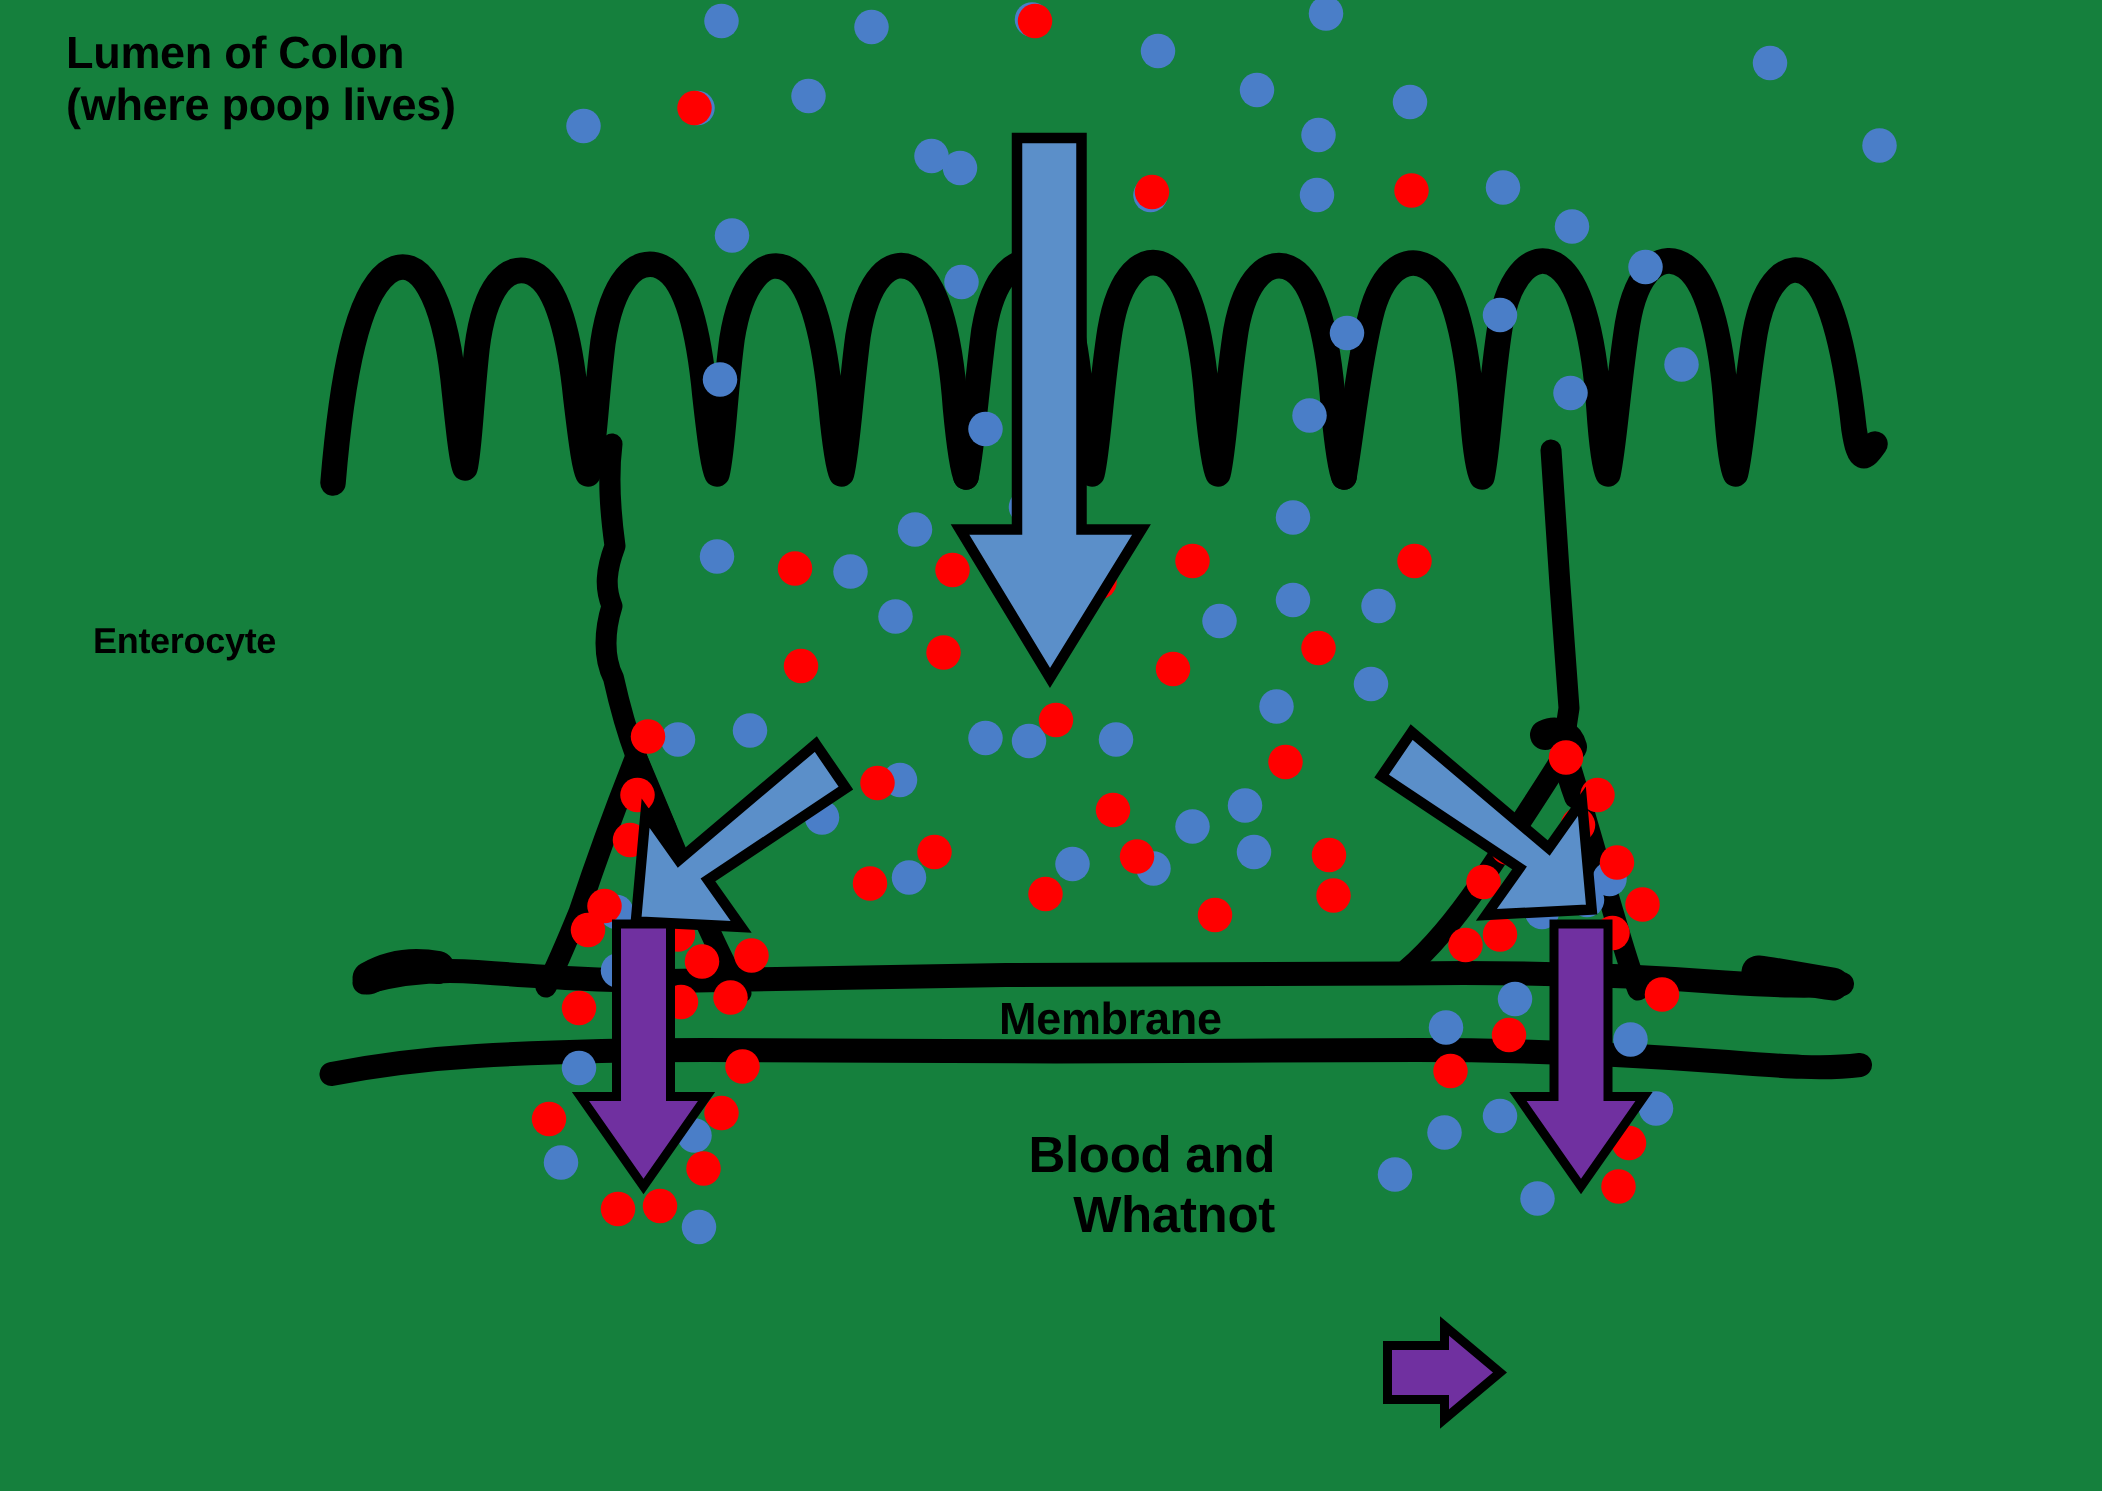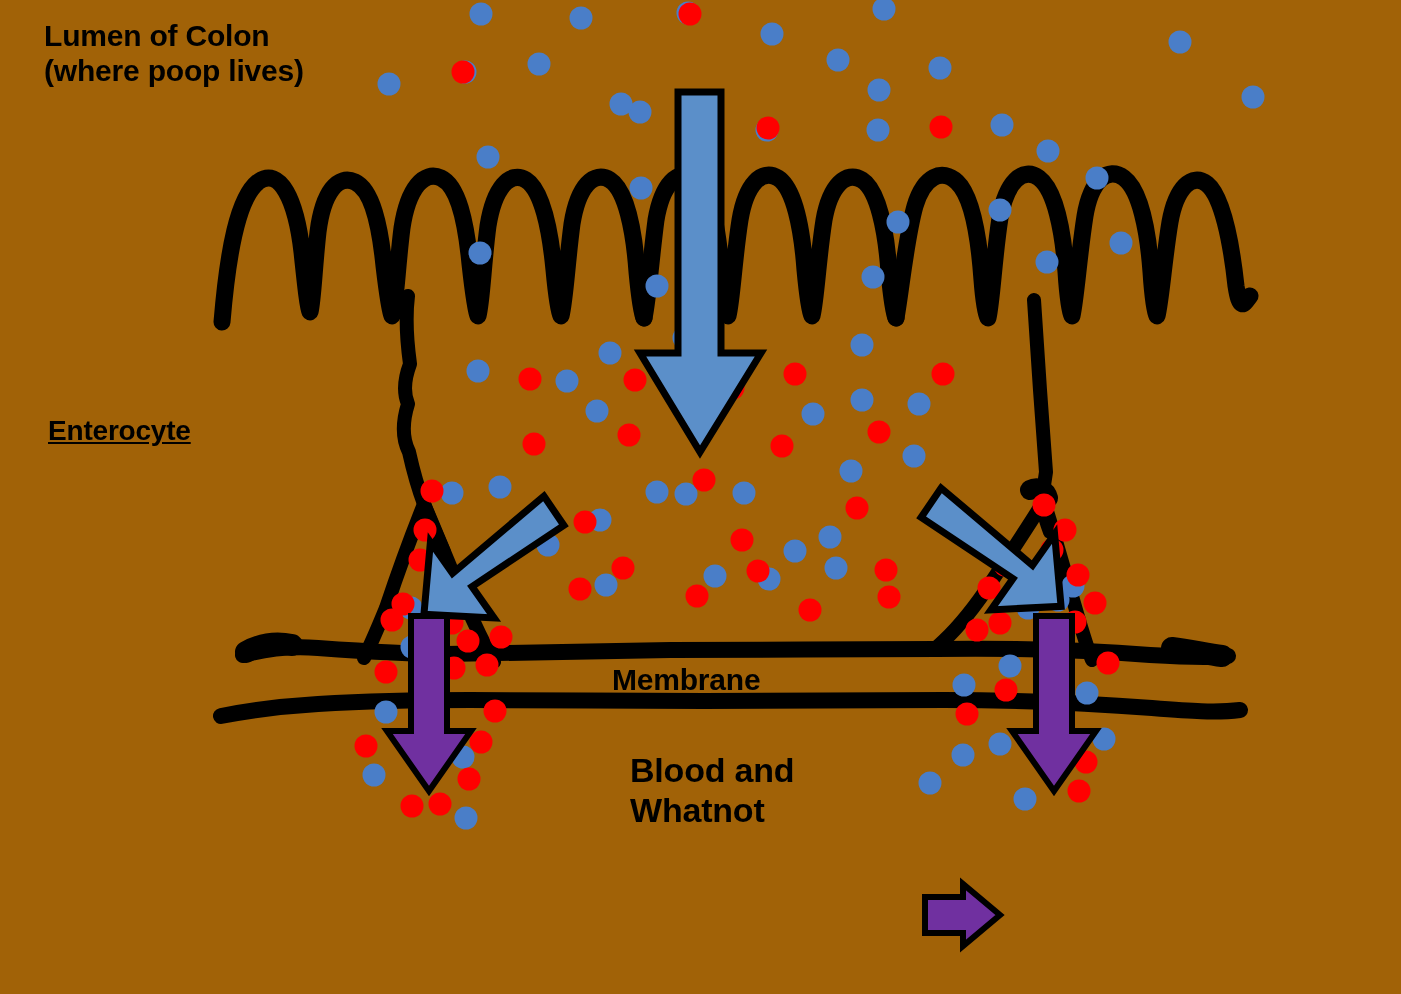--- a/index.html
+++ b/index.html
@@ -1,35 +1,35 @@
 <!DOCTYPE html>
 <html><head>
 <meta charset="utf-8">
 <title>Colon Enterocyte Absorption Diagram</title>
 <style>
   html,body{margin:0;padding:0;background:#ffffff;}
   body{
     font-family:"Liberation Sans", sans-serif;
     width:1401px;height:994px;overflow:hidden;position:relative;
   }
-  #stage{position:relative;width:1401px;height:994px;background:#a16207;}
+  #stage{position:relative;width:1401px;height:994px;background:#15803d;}
   #art{position:absolute;left:0;top:0;width:1401px;height:994px;}
   .lbl{
     position:absolute;
     font-family:"Liberation Sans", sans-serif;
     font-weight:bold;
     color:#000000;
     line-height:1.18;
     white-space:pre;
     letter-spacing:-0.2px;
   }
   #lumen-label{left:44px;top:18px;font-size:30px;}
-  #enterocyte-label{left:48px;top:414px;font-size:28px;text-decoration:underline;}
-  #membrane-label{left:612px;top:662px;font-size:30px;}
-  #blood-label{left:630px;top:750px;font-size:34px;text-align:left;width:220px;}
+  #enterocyte-label{left:62px;top:414px;font-size:24px;}
+  #membrane-label{left:666px;top:662px;font-size:30px;}
+  #blood-label{left:630px;top:750px;font-size:34px;text-align:right;width:220px;}
   #legend-label{left:1020px;top:886px;font-size:28px;width:370px;line-height:1.28;white-space:normal;}
 </style>
 </head>
 <body>
 
 <div id="stage">
 
   <svg id="art" viewBox="0 0 1401 994" xmlns="http://www.w3.org/2000/svg">
 
     <g fill="none" stroke="#000000" stroke-width="17" stroke-linecap="round" stroke-linejoin="round">

